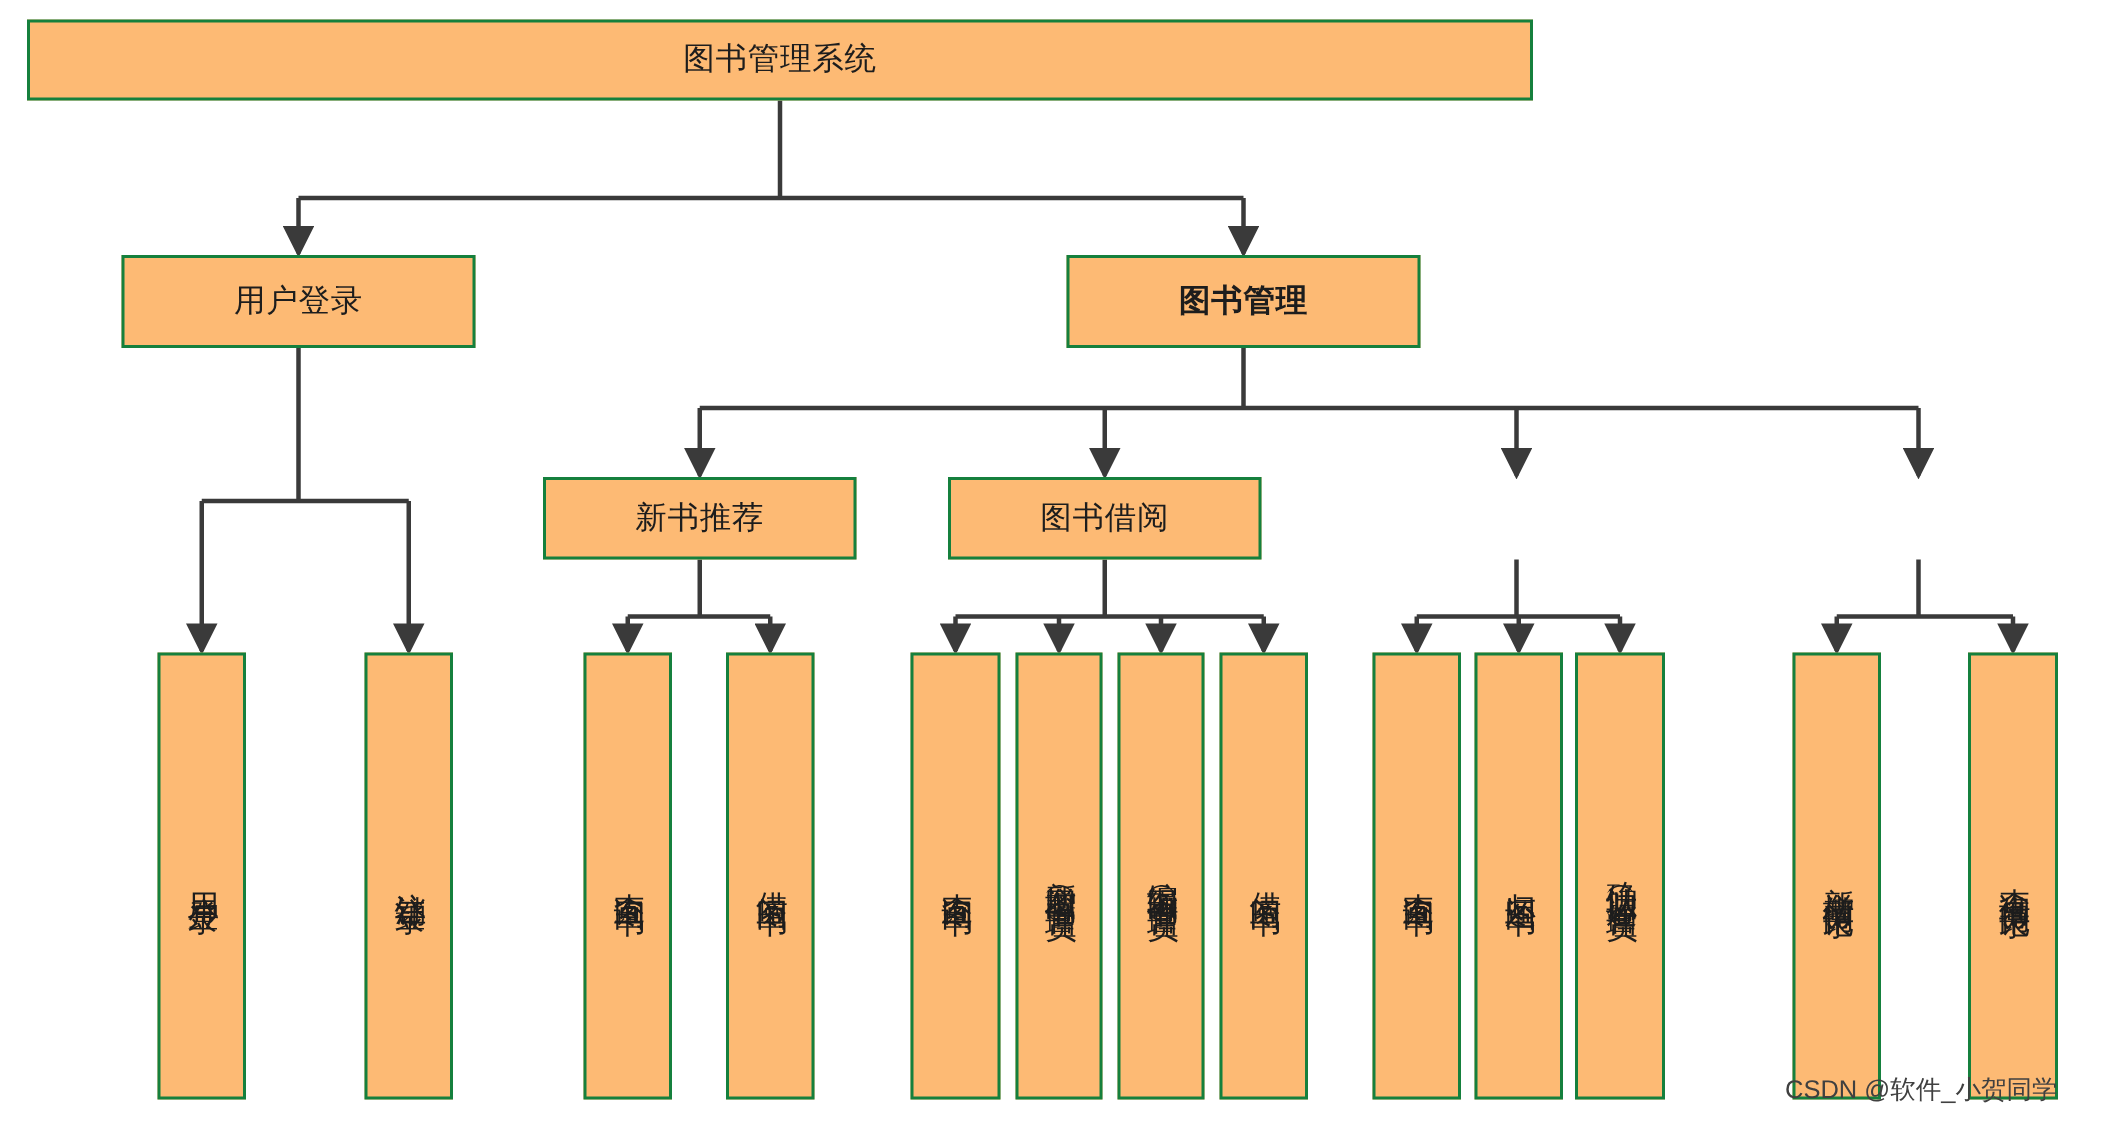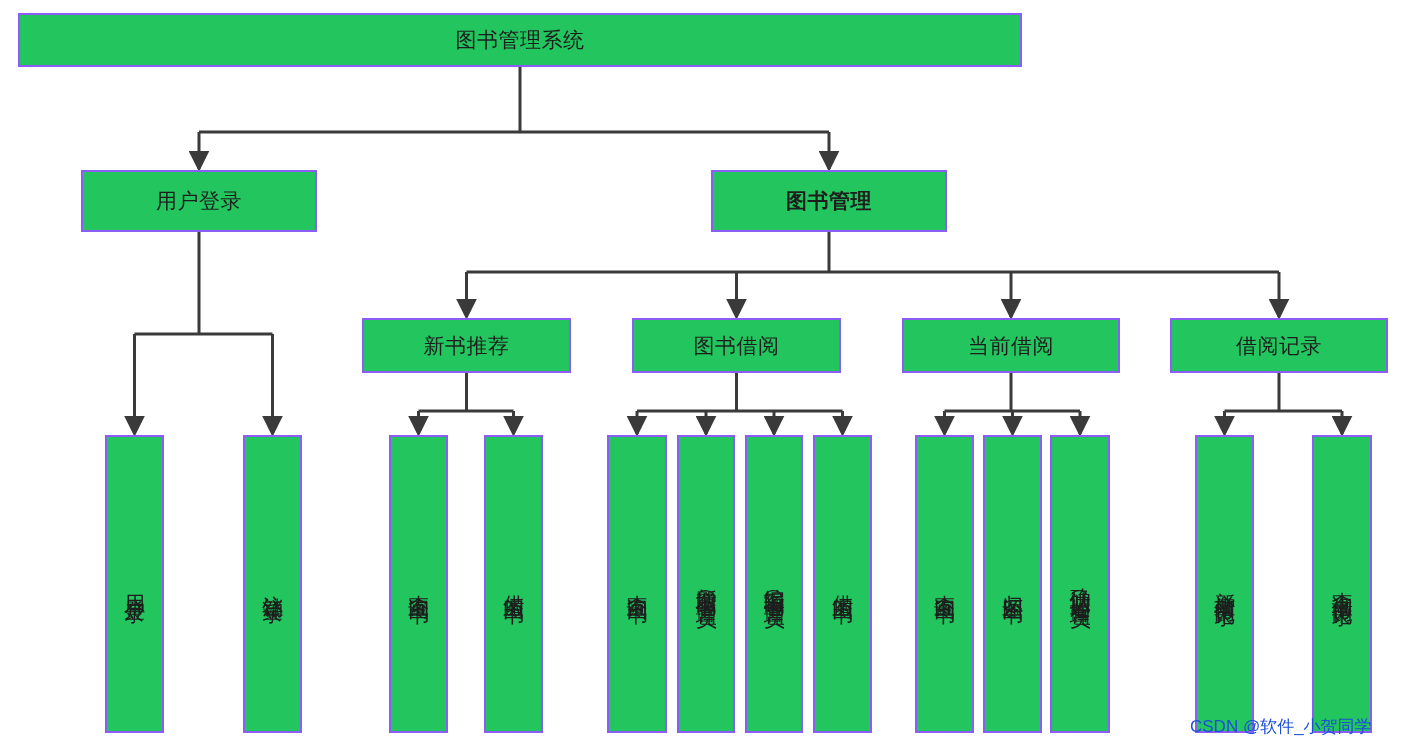--- a/index.html
+++ b/index.html
@@ -20,22 +20,22 @@
   #edges {
     position: absolute;
     left: 0;
     top: 0;
     width: 1405px;
     height: 747px;
   }
   .node {
     position: absolute;
     box-sizing: border-box;
-    border: 2px solid #8b5cf6;
-    background: #22c55e;
+    border: 2px solid #15803d;
+    background: #fdba74;
     display: flex;
     align-items: center;
     justify-content: center;
     color: #1d1d1d;
   }
   .node-h .label {
     font-size: 21px;
     letter-spacing: 0.5px;
     line-height: 1.2;
     white-space: nowrap;
@@ -49,21 +49,21 @@
     text-orientation: upright;
     font-size: 21px;
     line-height: 1.45;
     letter-spacing: 3px;
     text-align: center;
     white-space: nowrap;
   }
   .watermark {
     position: absolute;
     font-size: 17px;
-    color: #1d4ed8;
+    color: #404040;
     white-space: nowrap;
     pointer-events: none;
   }
 </style>
 </head>
 <body>
 
 <div id="canvas">
 
   <svg id="edges" viewBox="0 0 1405 747" width="1405" height="747" xmlns="http://www.w3.org/2000/svg">
@@ -119,26 +119,20 @@
   <div class="node node-h" style="left: 711px; top: 170px; width: 236px; height: 62px; font-weight: bold;">
     <span class="label">图书管理</span>
   </div>
 
   <div class="node node-h" style="left: 632px; top: 318px; width: 209px; height: 55px;">
     <span class="label">图书借阅</span>
   </div>
   <div class="node node-h" style="left: 362px; top: 318px; width: 209px; height: 55px;">
     <span class="label">新书推荐</span>
   </div>
-  <div class="node node-h" style="left: 902px; top: 318px; width: 218px; height: 55px;">
-    <span class="label">当前借阅</span>
-  </div>
-  <div class="node node-h" style="left: 1170px; top: 318px; width: 218px; height: 55px;">
-    <span class="label">借阅记录</span>
-  </div>
 
   <div class="node node-v" style="left: 105px; top: 435px; width: 59px; height: 298px;">
     <span class="label">用户登录</span>
   </div>
   <div class="node node-v" style="left: 243px; top: 435px; width: 59px; height: 298px;">
     <span class="label">注销登录</span>
   </div>
   <div class="node node-v" style="left: 389px; top: 435px; width: 59px; height: 298px;">
     <span class="label">查询图书</span>
   </div>

